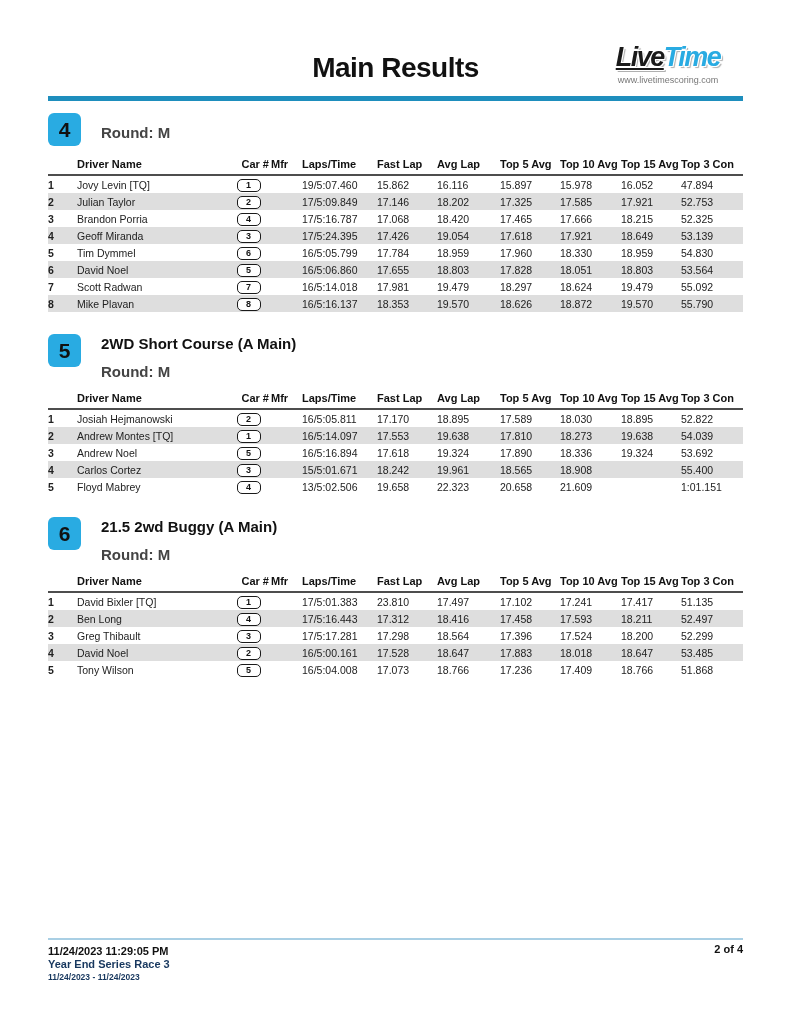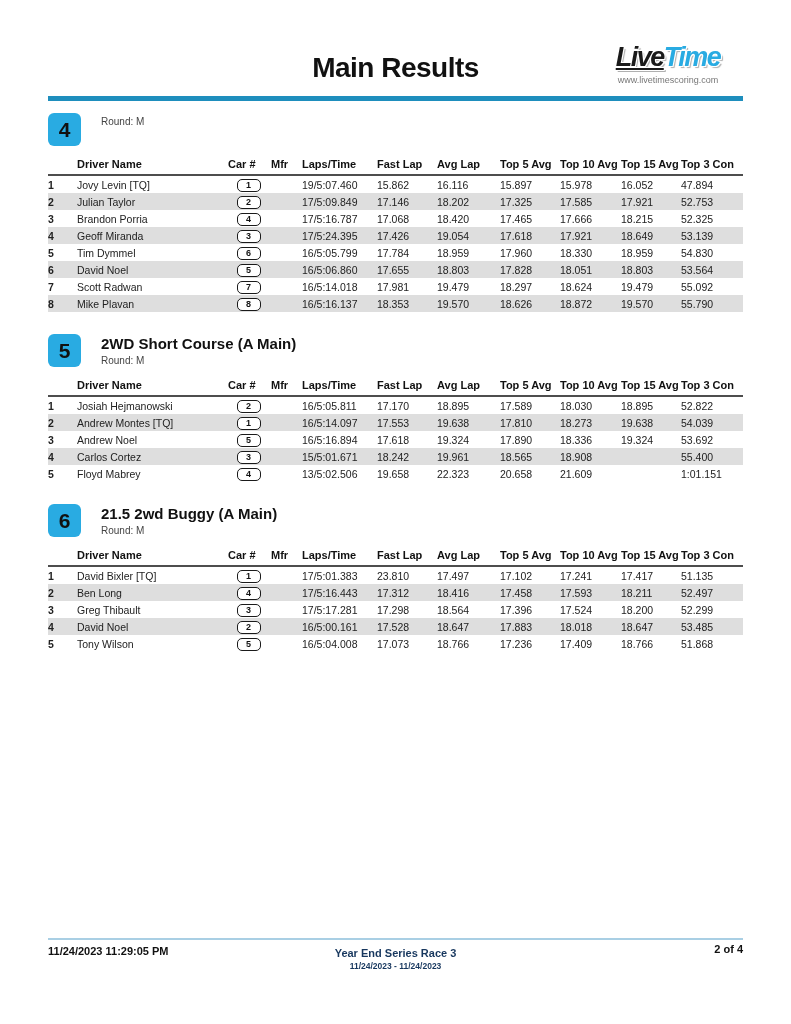--- a/index.html
+++ b/index.html
@@ -60,39 +60,39 @@
     background: #29abe2;
     border-radius: 6px;
     color: #111;
     font-size: 21px;
     font-weight: bold;
     display: flex; align-items: center; justify-content: center;
     flex: 0 0 auto;
   }
   .section-titles { margin-left: 20px; padding-top: 1px; }
   .section-title { font-size: 15px; font-weight: bold; color: #111; line-height: 1.2; }
-  .section-round { font-size: 10px; color: #444; margin-top: 2px; }
+  .section-round { font-size: 15px; color: #444; margin-top: 10px; font-weight: bold; }
 
   
   table.results {
     width: 695px;
     border-collapse: collapse;
     table-layout: fixed;
     font-size: 10.5px;
   }
   table.results th {
     text-align: left;
     font-size: 11px;
     font-weight: bold;
     color: #111;
     padding: 2px 2px 4px 0;
     border-bottom: 2.5px solid #4d4d4d;
     white-space: nowrap;
   }
-  table.results th.col-car { text-align: left; }
+  table.results th.col-car { text-align: right; }
   table.results td {
     padding: 1.5px 2px 1.5px 0;
     height: 16px;
     color: #222;
     white-space: nowrap;
     overflow: hidden;
   }
   table.results tbody tr:nth-child(even) { background: #dedede; }
   td.col-pos { font-weight: bold; color: #111; }
   td.col-car { text-align: center; }
@@ -108,28 +108,28 @@
     text-align: center;
     line-height: 11px;
     color: #111;
   }
 
   
   .footer {
     position: absolute;
     left: 48px; right: 48px; top: 938px;
     border-top: 2.5px solid #a9cfe4;
-    padding-top: 3px;
+    padding-top: 14px;
   }
   .footer-printed {
     position: absolute; left: 0; top: 5px;
     font-size: 11px; font-weight: bold; color: #111;
   }
   .footer-center {
-    text-align: center;
+    text-align: left;
   }
   .footer-event { font-size: 11px; font-weight: bold; color: #17375e; margin-top: 4px; }
   .footer-dates { font-size: 8.5px; font-weight: bold; color: #17375e; margin-top: 2px; }
   .footer-page {
     position: absolute; right: 0; top: 3px;
     font-size: 11px; font-weight: bold; color: #111;
   }
 </style>
 </head>
 <body>

